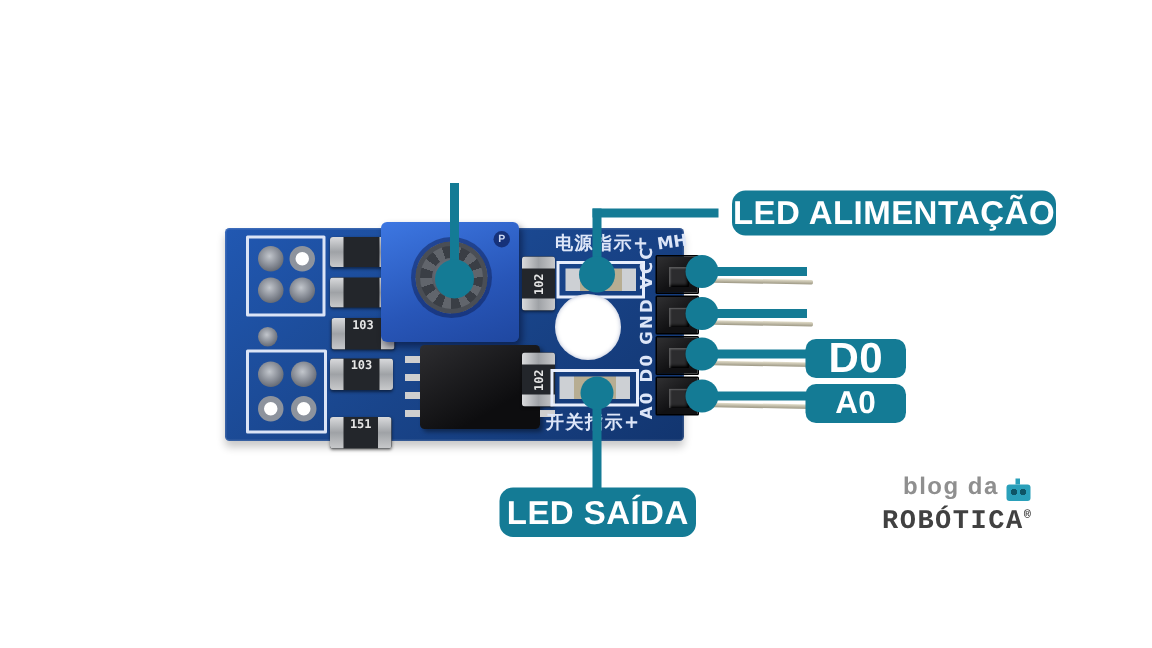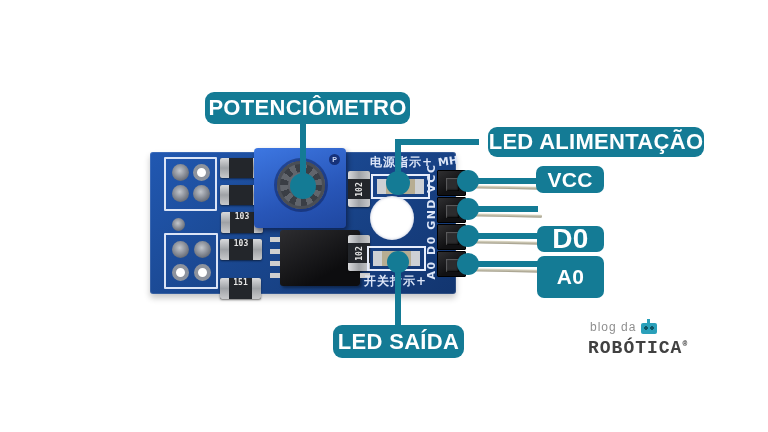--- a/index.html
+++ b/index.html
@@ -78,21 +78,21 @@
   
   .tline { position:absolute; background:#147b95; }
   .tdot  { position:absolute; border-radius:50%; background:#147b95; }
   .callout { position:absolute; background:#147b95; color:#ffffff; font-weight:bold;
              display:flex; align-items:center; justify-content:center;
              border-radius:9px; white-space:nowrap; letter-spacing:0.3px; }
 
   
   .logo { position:absolute; left:588px; top:318px; width:140px; }
   .logo-top { display:flex; align-items:flex-end; gap:5px; margin-left:2px; height:16px; }
-  .logo-prefix { color:#8f8f8f; font-size:12px; font-weight:normal; letter-spacing:1px; }
+  .logo-prefix { color:#8f8f8f; font-size:16px; font-weight:bold; letter-spacing:1px;margin-left:12px; }
   .robot { position:relative; display:inline-block; width:16px; height:11px;
            background:#2aa0ba; border-radius:2px; }
   .robot::before { content:''; position:absolute; top:-4px; left:6px; width:3px; height:4px; background:#2aa0ba; }
   .robot::after { content:''; position:absolute; left:3px; top:3px; width:10px; height:4px;
            background:radial-gradient(circle 2px at 2px 2px, #0e5566 98%, rgba(0,0,0,0)),
                       radial-gradient(circle 2px at 8px 2px, #0e5566 98%, rgba(0,0,0,0)); }
   .logo-name { font-family:Liberation Mono, monospace; font-weight:bold; font-size:18px;
                color:#414141; letter-spacing:1px; line-height:20px; }
   .logo-name sup { font-size:8px; }
 </style>
@@ -180,25 +180,23 @@
   <div class="tline" style="left:395px;top:258px;width:6px;height:68px"></div>
 
   <div class="tdot" style="left:290px;top:173px;width:26px;height:26px"></div>
   <div class="tdot" style="left:386px;top:171px;width:24px;height:24px"></div>
   <div class="tdot" style="left:457px;top:170px;width:22px;height:22px"></div>
   <div class="tdot" style="left:457px;top:198px;width:22px;height:22px"></div>
   <div class="tdot" style="left:457px;top:225px;width:22px;height:22px"></div>
   <div class="tdot" style="left:457px;top:253px;width:22px;height:22px"></div>
   <div class="tdot" style="left:387px;top:251px;width:22px;height:22px"></div>
 
-  <div class="callout" style="left:205px;top:92px;width:205px;height:32px;font-size:22px">POTENCIÔMETRO</div>
   <div class="callout" style="left:488px;top:127px;width:216px;height:30px;font-size:22px">LED ALIMENTAÇÃO</div>
-  <div class="callout" style="left:536px;top:166px;width:68px;height:27px;font-size:21px;border-radius:7px">VCC</div>
   <div class="callout" style="left:537px;top:226px;width:67px;height:26px;font-size:28px;border-radius:7px">D0</div>
-  <div class="callout" style="left:537px;top:256px;width:67px;height:42px;font-size:21px;border-radius:7px">A0</div>
+  <div class="callout" style="left:537px;top:256px;width:67px;height:26px;font-size:21px;border-radius:7px">A0</div>
   <div class="callout" style="left:333px;top:325px;width:131px;height:33px;font-size:22px">LED SAÍDA</div>
 
   <div class="logo">
     <div class="logo-top">
       <span class="logo-prefix">blog da</span>
       <span class="robot"></span>
     </div>
     <div class="logo-name"><span>ROBÓTICA</span><sup>®</sup></div>
   </div>
 

